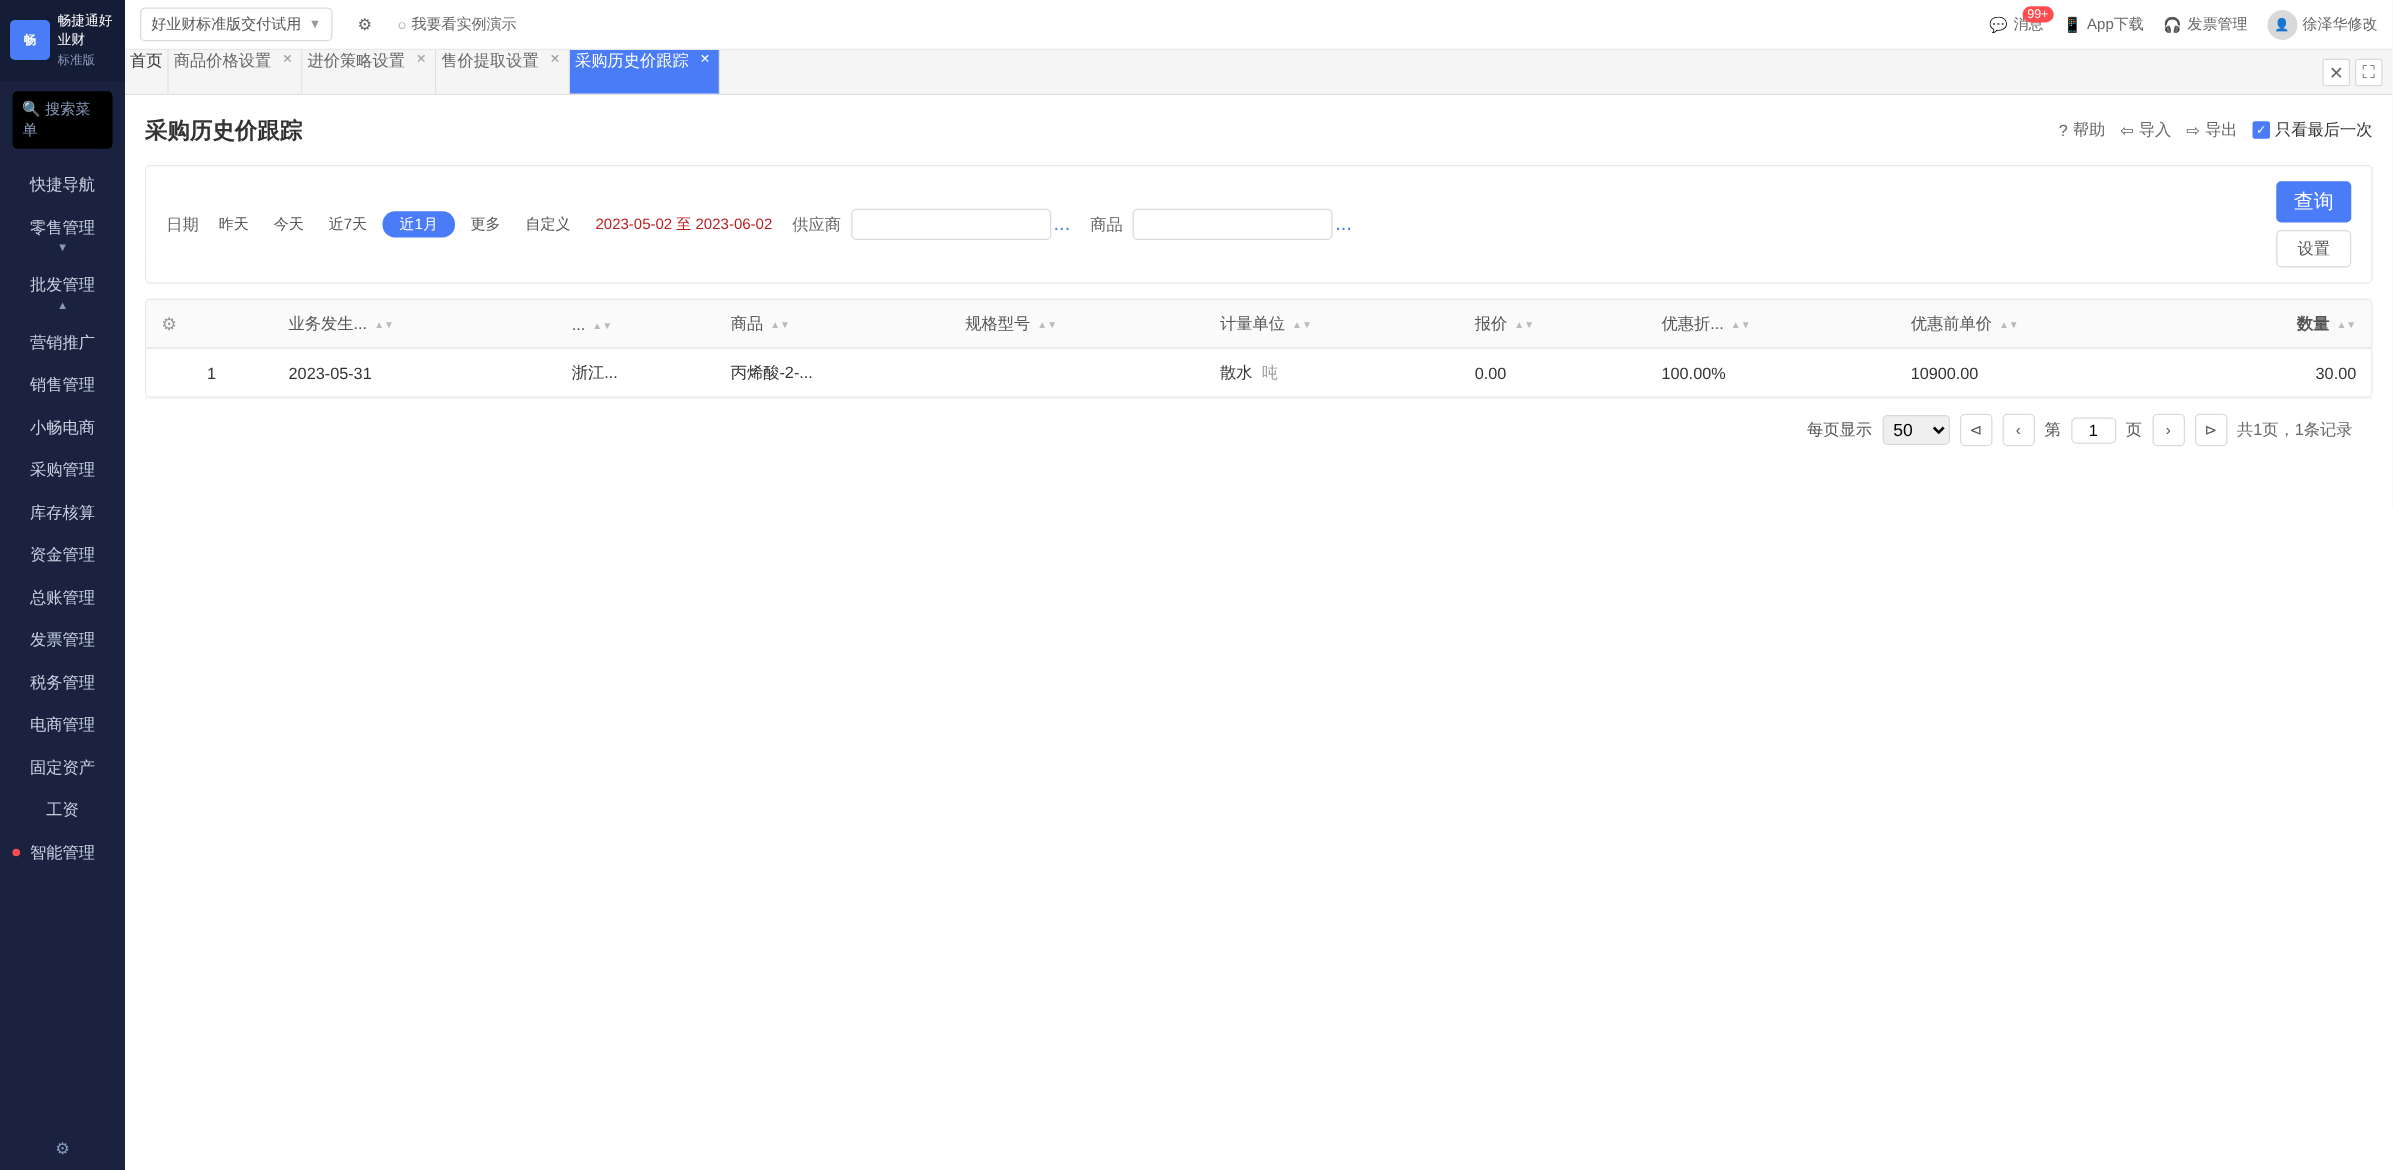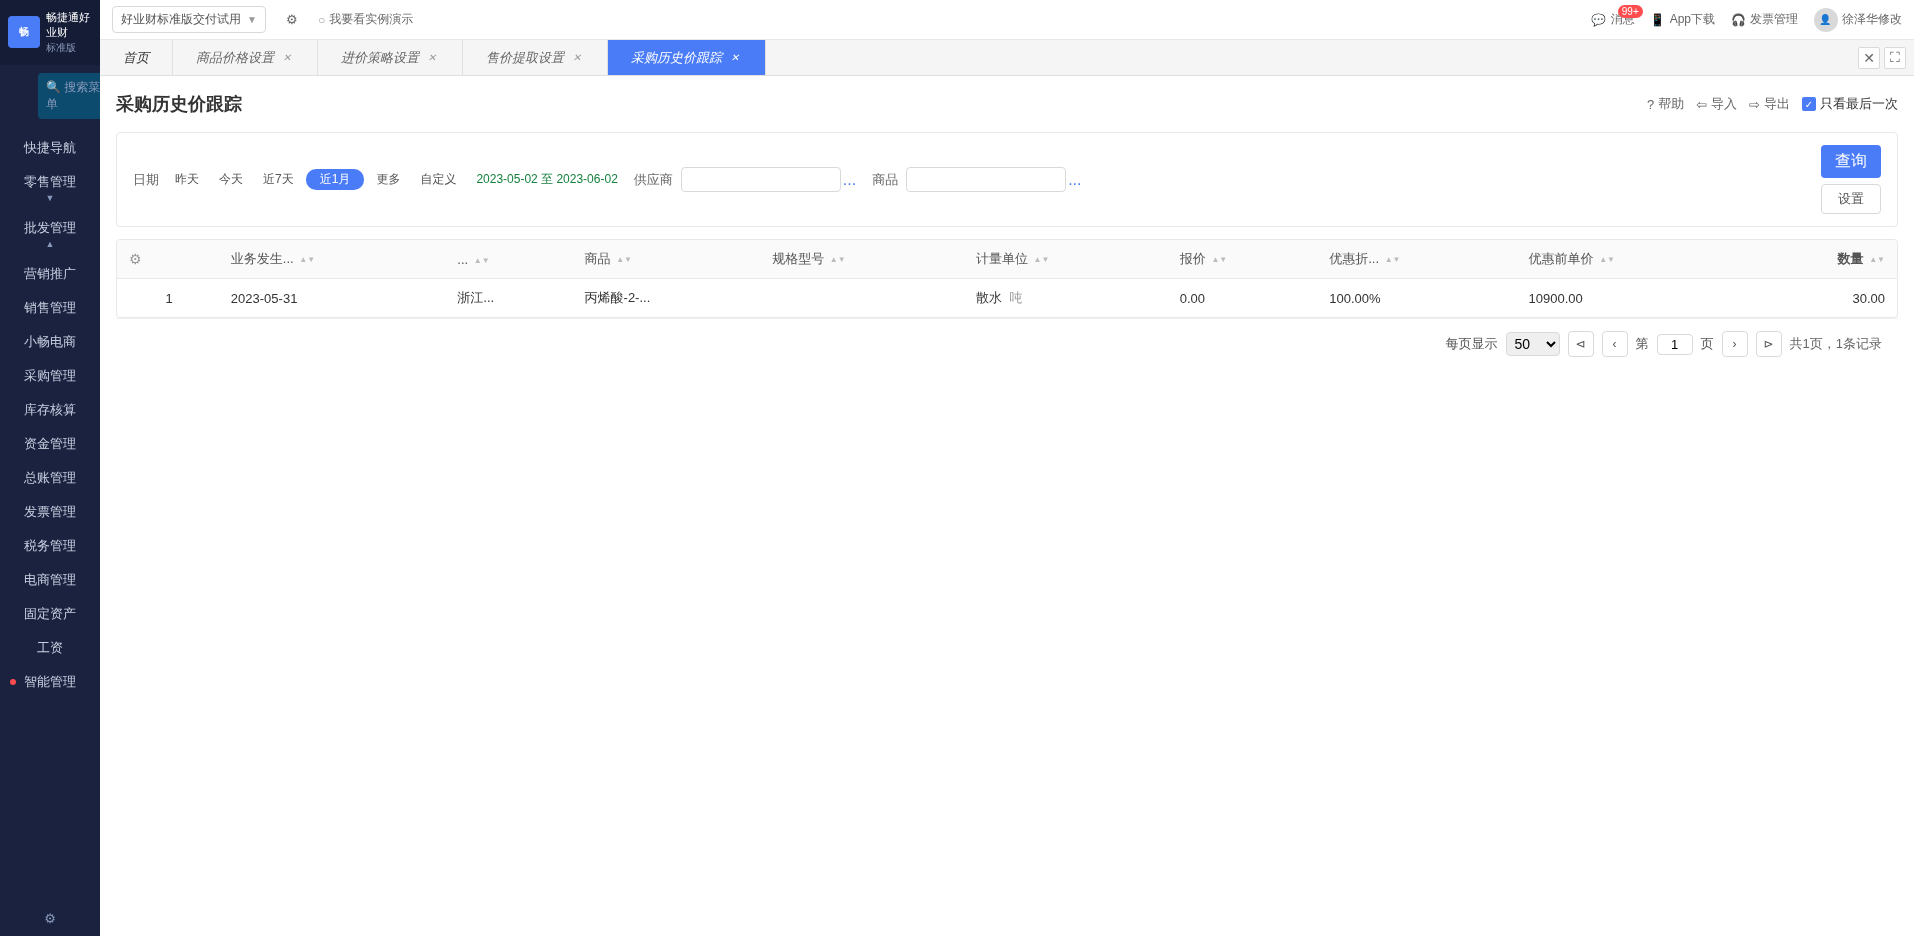--- a/index.html
+++ b/index.html
@@ -5,21 +5,21 @@
     * { box-sizing: border-box; margin: 0; padding: 0; }
     body { font-family: "Microsoft YaHei", "PingFang SC", sans-serif; font-size: 13px; background: #f0f2f5; color: #333; display: flex; height: 936px; overflow: hidden; }
 
     
     .sidebar { width: 100px; background: #1a2240; display: flex; flex-direction: column; color: #c8d0e0; flex-shrink: 0; }
     .sidebar-logo { padding: 10px 8px; background: #151c36; display: flex; align-items: center; gap: 6px; min-height: 56px; }
     .sidebar-logo-icon { width: 32px; height: 32px; background: #4a7cf7; border-radius: 4px; display: flex; align-items: center; justify-content: center; color: white; font-size: 10px; font-weight: bold; flex-shrink: 0; }
     .sidebar-logo-text { font-size: 11px; color: #fff; line-height: 1.4; }
     .sidebar-logo-sub { font-size: 10px; color: #8899bb; }
     .sidebar-search { padding: 8px 10px; }
-    .sidebar-search-btn { width: 100%; background: #0c4a6e; border: none; color: #8899bb; padding: 6px 8px; border-radius: 4px; cursor: pointer; font-size: 12px; text-align: left; margin-left: 28px; }
+    .sidebar-search-btn { width: 100%; background: #000000; border: none; color: #8899bb; padding: 6px 8px; border-radius: 4px; cursor: pointer; font-size: 12px; text-align: left; }
     .sidebar-nav { padding: 4px 0; }
     .sidebar-nav-item { padding: 8px 10px; cursor: pointer; color: #c8d0e0; font-size: 13px; text-align: center; display: flex; flex-direction: column; align-items: center; gap: 2px; }
     .sidebar-nav-item.has-indicator { position: relative; }
     .sidebar-settings { margin-top: auto; padding: 10px; text-align: center; color: #8899bb; cursor: pointer; }
 
     
     .main { flex: 1; display: flex; flex-direction: column; overflow: hidden; }
 
     
     .topbar { height: 40px; background: #fff; border-bottom: 1px solid #e8e8e8; display: flex; align-items: center; padding: 0 12px; gap: 12px; flex-shrink: 0; }
@@ -29,21 +29,21 @@
     .topbar-demo { display: flex; align-items: center; gap: 4px; color: #666; font-size: 12px; cursor: pointer; }
     .topbar-demo-icon { color: #999; }
     .topbar-right { margin-left: auto; display: flex; align-items: center; gap: 16px; }
     .topbar-action { display: flex; align-items: center; gap: 4px; font-size: 12px; color: #666; cursor: pointer; position: relative; }
     .badge { background: #ff4d4f; color: white; border-radius: 10px; padding: 1px 4px; font-size: 10px; position: absolute; top: -6px; right: -8px; }
     .topbar-user { display: flex; align-items: center; gap: 4px; font-size: 12px; color: #666; cursor: pointer; }
     .user-avatar { width: 24px; height: 24px; border-radius: 50%; background: #d9d9d9; display: flex; align-items: center; justify-content: center; font-size: 10px; }
 
     
     .tabbar { height: 36px; background: #f5f5f5; border-bottom: 1px solid #e0e0e0; display: flex; align-items: stretch; flex-shrink: 0; overflow: hidden; }
-    .tab { display: flex; align-items: center; padding: 0 23px; gap: 6px; cursor: pointer; border-right: 1px solid #e0e0e0; font-size: 13px; color: #666; background: #f5f5f5; white-space: nowrap; font-style: italic; }
+    .tab { display: flex; padding: 0 4px; gap: 6px; cursor: pointer; border-right: 1px solid #e0e0e0; font-size: 13px; color: #666; background: #f5f5f5; white-space: nowrap; }
     .tab-home { font-weight: 500; color: #333; }
     .tab-close { font-size: 10px; color: #999; cursor: pointer; width: 14px; height: 14px; display: flex; align-items: center; justify-content: center; border-radius: 50%; }
     .tab.active-blue { background: #4a7cf7; color: #fff; }
     .tab.active-blue .tab-close { color: #fff; }
     .tabbar-right-controls { margin-left: auto; display: flex; align-items: center; padding: 0 8px; gap: 4px; }
     .tabbar-control-btn { width: 22px; height: 22px; display: flex; align-items: center; justify-content: center; cursor: pointer; color: #666; font-size: 14px; border: 1px solid #d9d9d9; border-radius: 2px; background: #fff; }
 
     
     .page-content { flex: 1; background: #fff; overflow: auto; padding: 16px; }
     .page-header { display: flex; align-items: center; justify-content: space-between; margin-bottom: 16px; }
@@ -55,21 +55,21 @@
     .checkbox-check { color: white; font-size: 10px; }
 
     
     .filter-area { background: #fff; padding: 12px 16px; border: 1px solid #e8e8e8; border-radius: 4px; margin-bottom: 12px; }
     .filter-row { display: flex; align-items: center; gap: 16px; flex-wrap: wrap; }
     .filter-item { display: flex; align-items: center; gap: 8px; }
     .filter-label { color: #666; font-size: 13px; white-space: nowrap; }
     .filter-date-btns { display: flex; align-items: center; gap: 4px; }
     .date-btn { padding: 2px 8px; border-radius: 4px; cursor: pointer; font-size: 12px; color: #555; border: none; background: transparent; }
     .date-btn.active { background: #4a7cf7; color: #ffffff; border-radius: 10px; padding: 2px 14px; }
-    .date-range { font-size: 12px; color: #15803d; margin-left: 4px; }
+    .date-range { font-size: 12px; color: #b91c1c; margin-left: 4px; }
     .filter-input-wrap { display: flex; align-items: center; }
     .filter-input { border: 1px solid #d9d9d9; border-radius: 4px; padding: 4px 8px; font-size: 13px; width: 160px; outline: none; }
     .filter-dots { color: #4a7cf7; cursor: pointer; font-size: 16px; margin-left: 2px; }
     .query-btn { background: #4a7cf7; color: white; border: none; border-radius: 4px; padding: 6px 13px; font-size: 16px; cursor: pointer; }
     .settings-btn { background: #fff; color: #555; border: 1px solid #d9d9d9; border-radius: 4px; padding: 5px 16px; font-size: 13px; cursor: pointer; }
     .filter-btns-col { display: flex; flex-direction: column; gap: 6px; margin-left: auto; }
 
     
     .table-wrap { border: 1px solid #e8e8e8; border-radius: 4px; overflow: hidden; }
     table { width: 100%; border-collapse: collapse; font-size: 13px; }

